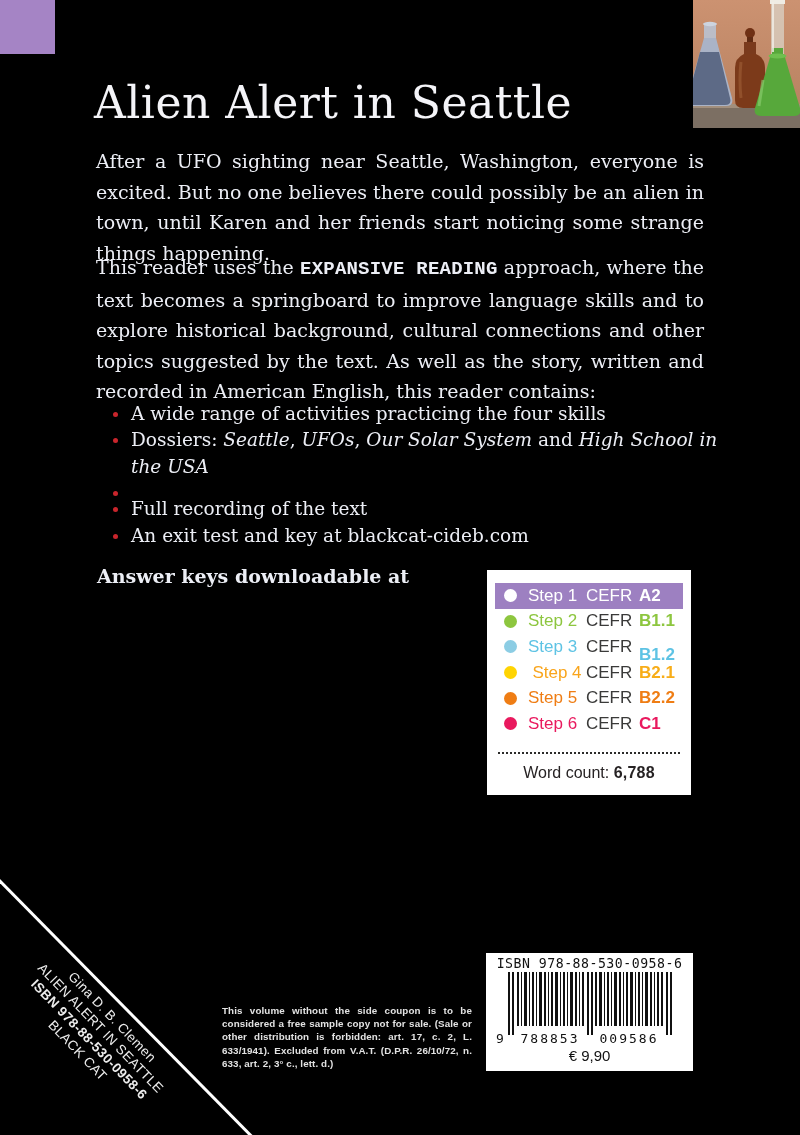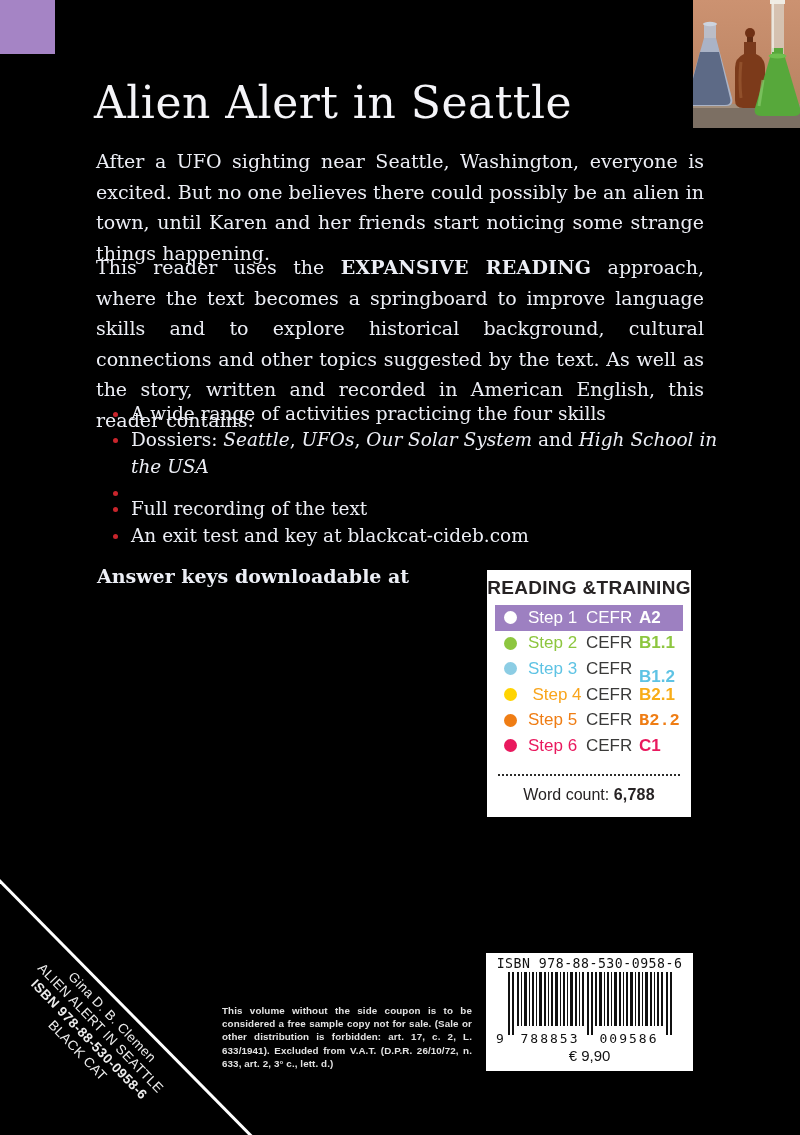--- a/index.html
+++ b/index.html
@@ -11,38 +11,38 @@
   .cover-art { position:absolute; left:693px; top:0; width:107px; height:128px; overflow:hidden; }
   .cover-art svg { display:block; }
 
   .book-title { position:absolute; left:94px; top:76px; margin:0; font-weight:400;
                 font-size:44px; line-height:54px; color:#f4f4f8; letter-spacing:0.5px; }
 
   .body-par { position:absolute; left:96px; width:608px; margin:0; font-size:19px;
               line-height:30.6px; color:#eceef5; text-align:justify; text-align-last:left; }
   .par-intro { top:146px; }
   .par-approach { top:252px; }
-  .par-approach b { letter-spacing:0.2px; }
+  .par-approach b { letter-spacing:0.2px;font-family:Liberation Mono, monospace; }
 
   .features { position:absolute; left:95px; top:385px; width:616px; margin:16px; padding:0;
               list-style:none; }
   .features li { display:flex; align-items:flex-start; font-size:18.5px; line-height:26.4px;
                  color:#eceef5; }
   .features .blt { flex:none; width:5px; height:5px; border-radius:50%; margin:11px 13px 0 2px; }
 
   .answer-keys { position:absolute; left:97px; top:563px; font-size:19px; line-height:27.5px;
                  font-weight:700; color:#eceef5; }
 
   .rt-header { position:absolute; left:487px; top:570px; width:204px; height:35px; background:#fff;
                display:flex; align-items:center; justify-content:center;
                font-family:"Liberation Sans", sans-serif; font-size:19px; font-weight:600;
                letter-spacing:0.3px; color:#272324; }
   .rt-header .init { font-weight:700; }
 
-  .rt-box { position:absolute; left:487px; top:596px; width:204px; height:221px; background:#fff;
+  .rt-box { position:absolute; left:487px; top:574px; width:204px; height:221px; background:#fff;
             font-family:"Liberation Sans", sans-serif; padding-top:9px; box-sizing:border-box; }
   .step-row { display:flex; align-items:center; height:25.6px; margin:0 8px; padding-left:9px;
               font-size:17px; }
   .step-row .dot { flex:none; width:13px; height:13px; border-radius:50%; margin-right:11px; }
   .step-row .lbl { width:58px; }
   .step-row .cefr { width:53px; }
   .step-row .lvl { font-weight:700; }
   .rt-dotted { margin:15px 11px 0 11px; border-top:2.5px dotted #2b2b2a; }
   .rt-wordcount { margin-top:10px; text-align:center; font-size:16px; color:#272324; }
   .rt-wordcount b { letter-spacing:0.2px; }
@@ -170,21 +170,21 @@
         <div class="step-row">
           <span class="dot" style="background: rgb(255, 212, 2);"></span>
           <span class="lbl" style="color: rgb(249, 165, 28); text-align: center;">Step 4</span>
           <span class="cefr" style="color: rgb(58, 58, 57);">CEFR</span>
           <span class="lvl" style="color: rgb(248, 173, 24);">B2.1</span>
         </div>
         <div class="step-row">
           <span class="dot" style="background: rgb(239, 125, 20);"></span>
           <span class="lbl" style="color: rgb(239, 125, 20);">Step 5</span>
           <span class="cefr" style="color: rgb(58, 58, 57);">CEFR</span>
-          <span class="lvl" style="color: rgb(239, 125, 20); font-family: Liberation Mono, monospace;">B2.2</span>
+          <span class="lvl" style="color: rgb(239, 125, 20);">B2.2</span>
         </div>
         <div class="step-row">
           <span class="dot" style="background: rgb(233, 25, 94);"></span>
           <span class="lbl" style="color: rgb(233, 25, 94);">Step 6</span>
           <span class="cefr" style="color: rgb(58, 58, 57);">CEFR</span>
           <span class="lvl" style="color: rgb(233, 25, 94);">C1</span>
         </div>
       </div>
     <div class="rt-dotted"></div>
     <div class="rt-wordcount"><span>Word count: </span><b>6,788</b></div>

